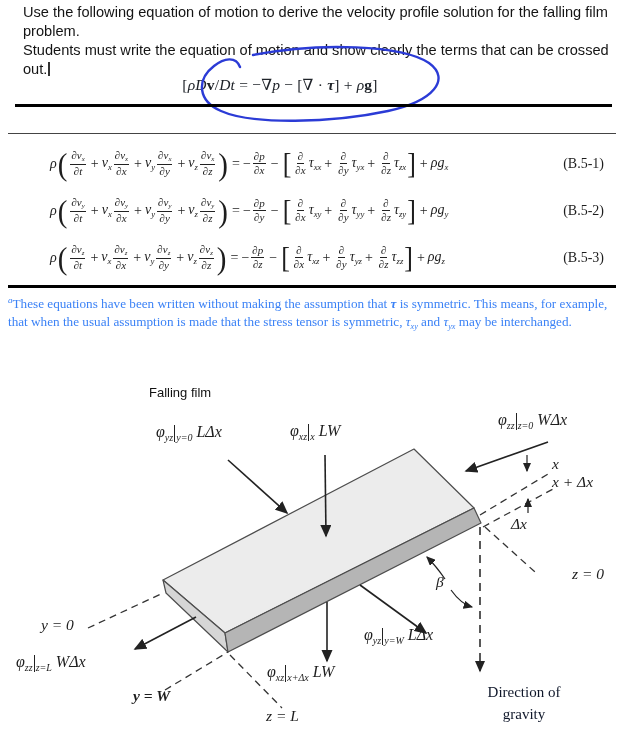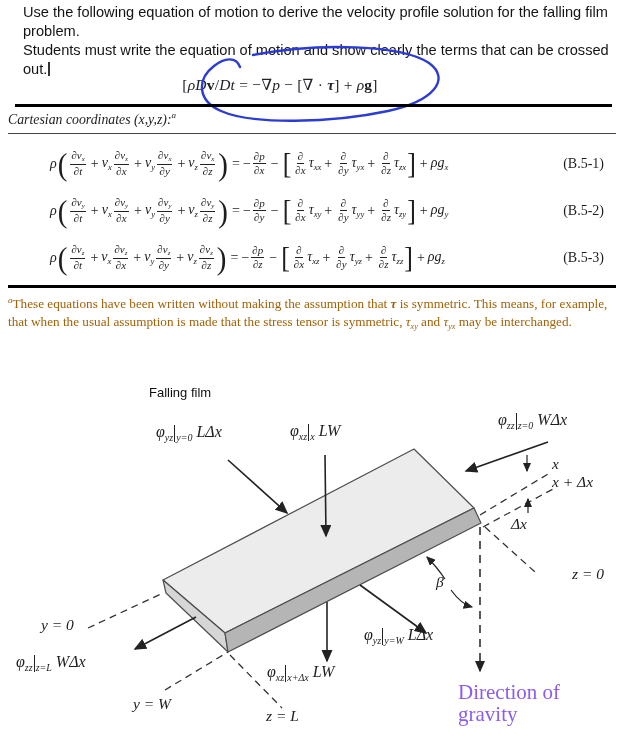--- a/index.html
+++ b/index.html
@@ -27,52 +27,51 @@
   .it{font-style:italic;}
   .op{margin:0 3px;}
   .big{font-size:29px;line-height:0;display:inline-block;transform:scaleY(1.12);margin:0 1px;}
   .brk{font-size:26px;line-height:0;display:inline-block;transform:scaleY(1.12);margin:0 1px;}
   .frac{display:inline-flex;flex-direction:column;align-items:center;font-size:11px;line-height:1.18;margin:0 2px;}
   .frac .num{border-bottom:1px solid #222;padding:0 1px;}
   .frac .den{padding:0 1px;}
   sub{font-size:62%;vertical-align:-0.35em;font-style:italic;}
   .tag{position:absolute;right:12px;font-size:14px;color:#1d1d1d;}
   
-  .footnote{position:absolute;left:8px;top:292px;width:604px;font-size:13.2px;line-height:17.5px;color:#a16207;}
+  .footnote{position:absolute;left:8px;top:292px;width:604px;font-size:13.2px;line-height:17.5px;color:#3b82f6;}
   .footnote sup{font-size:9px;font-style:italic;}
   
   #diagram{position:absolute;left:0;top:375px;width:624px;height:367px;}
   #diagram svg{position:absolute;left:0;top:0;}
   .dtitle{position:absolute;left:149px;top:10px;font-family:"Liberation Sans","DejaVu Sans",sans-serif;
           font-size:13px;color:#111;}
   .phil{position:absolute;font-size:16px;font-style:italic;color:#1e1e1e;white-space:nowrap;}
   .phil sub{font-size:10px;}
   .evbar{display:inline-block;width:1px;height:17px;background:#222;vertical-align:-5px;margin:0 1px;}
   .phil .factor{margin-left:4px;}
   .dlabel{position:absolute;font-size:15.5px;font-style:italic;color:#1e1e1e;white-space:nowrap;}
-  .gravlabel{position:absolute;font-size:21px;color:#8b5cf6;text-align:left;font-style:normal;line-height:22px;}
+  .gravlabel{position:absolute;font-size:15px;color:#0f172a;text-align:center;font-style:normal;line-height:22px;}
 </style>
 </head>
 <body>
 
 <div id="page">
 
   <div class="intro">
     <div>Use the following equation of motion to derive the velocity profile solution for the falling film problem.</div>
     <div><span>Students must write the equation of motion and show clearly the terms that can be crossed out.</span><span class="caret"></span></div>
   </div>
 
   <div class="boxedeq" id="boxedeq"><span>[</span><span class="it ">ρD</span><span class="bd">v</span><span>/</span><span class="it ">Dt</span><span> = −∇</span><span class="it ">p</span><span> − [∇ · </span><span class="it bd">τ</span><span>] + </span><span class="it ">ρ</span><span class="bd">g</span><span>]</span></div>
 
   <svg class="circle-svg" width="280" height="92" viewBox="0 0 280 92">
     <path d="M 78 17 C 145 4 227 7 254 25 C 276 41 259 63 213 73 C 157 85 77 87 46 73 C 23 63 21 42 39 28 C 49 20 61 18 65 29" fill="none" stroke="#2b3bd6" stroke-width="2.4" stroke-linecap="round"></path>
   </svg>
 
   <div class="rule" style="left:15px;top:104px;width:597px;height:3px;"></div>
-  <div class="carthead"><span>Cartesian coordinates (x,y,z):</span><sup>a</sup></div>
   <div class="rule" style="left:8px;top:133px;width:608px;height:1px;background:#444;"></div>
 
   <div id="eqs">
       <div class="eqrow" style="top: 140px;">
         <span class="inner">
           <span class="it">ρ</span>
           <span class="big">(</span>
           <span class="frac">
             <span class="num"><span class="it">∂v</span><sub>x</sub></span>
             <span class="den"><span class="it">∂t</span></span>
@@ -293,17 +292,17 @@
       <span class="phil" style="left: 498px; top: 36px;"><span class="it">φ</span><sub>zz</sub><span class="evbar"></span><sub>z=0</sub><span class="factor it">WΔx</span></span>
       <span class="phil" style="left: 16px; top: 278px;"><span class="it">φ</span><sub>zz</sub><span class="evbar"></span><sub>z=L</sub><span class="factor it">WΔx</span></span>
       <span class="phil" style="left: 267px; top: 288px;"><span class="it">φ</span><sub>xz</sub><span class="evbar"></span><sub>x+Δx</sub><span class="factor it">LW</span></span>
       <span class="phil" style="left: 364px; top: 251px;"><span class="it">φ</span><sub>yz</sub><span class="evbar"></span><sub>y=W</sub><span class="factor it">LΔx</span></span>
       <span class="dlabel" style="left: 552px; top: 80px;">x</span>
       <span class="dlabel" style="left: 552px; top: 98px;">x + Δx</span>
       <span class="dlabel" style="left: 511px; top: 140px;">Δx</span>
       <span class="dlabel" style="left: 537px; top: 190px; margin-left: 35px;">z = 0</span>
       <span class="dlabel" style="left: 436px; top: 198px;">β</span>
       <span class="dlabel" style="left: 41px; top: 241px;">y = 0</span>
-      <span class="dlabel" style="left: 133px; top: 320px;">y = W</span>
+      <span class="dlabel" style="left: 133px; top: 312px; font-weight: bold;">y = W</span>
       <span class="dlabel" style="left: 266px; top: 332px;">z = L</span>
     </div>
 
 </div>
 
 </body></html>

